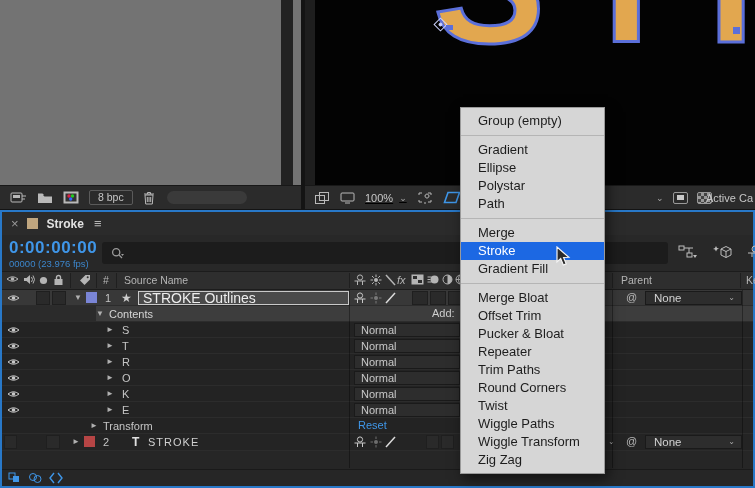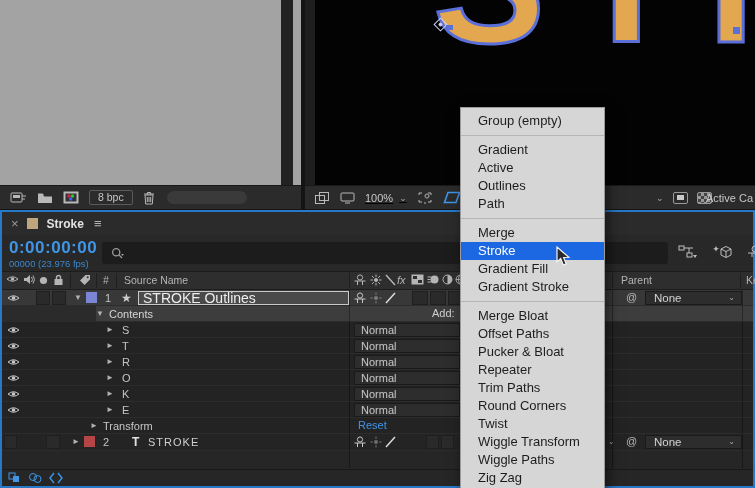--- a/index.html
+++ b/index.html
@@ -1,21 +1,21 @@
 <!DOCTYPE html>
 <html><head>
 <meta charset="utf-8">
 <style>
   html,body{margin:0;padding:0;background:#000;}
   #app{position:relative;width:755px;height:488px;background:#141414;overflow:hidden;
        font-family:"Liberation Sans",sans-serif;-webkit-font-smoothing:antialiased;}
   #app *{box-sizing:border-box;}
 
   
-  .project-panel{position:absolute;left:0;top:0;width:301px;height:209px;background:#a3a3a3;}
+  .project-panel{position:absolute;left:0;top:0;width:301px;height:209px;background:#737373;}
   .project-scrollcol{position:absolute;right:8px;top:0;width:12px;height:185px;background:#222;}
   .panel-bottombar{position:absolute;left:0;bottom:0;width:100%;height:24px;background:#2b2b2b;
        border-top:1px solid #181818;display:flex;align-items:center;}
   .pb-icon{margin-left:10px;display:inline-flex;align-items:center;color:#b9b9b9;}
   .bitdepth{margin-left:10px;height:15px;line-height:13px;padding:0 8px;border:1px solid #5a5a5a;
        border-radius:2px;color:#c7c7c7;font-size:10.5px;}
   .scrollpill{margin-left:12px;width:80px;height:13px;border-radius:7px;background:#3a3a3a;}
 
   .comp-panel{position:absolute;left:305px;top:0;width:450px;height:209px;background:#1e1e1e;}
   .viewer{position:absolute;left:10px;top:0;right:0;height:185px;background:#030303;overflow:hidden;}
@@ -494,38 +494,37 @@
             </svg>
         </span>
       </div>
     </div>
   </div>
 
   <div class="ctx-menu" id="ctx-menu">
       <div class="mi">Group (empty)</div>
       <div class="msep"></div>
       <div class="mi">Gradient</div>
-      <div class="mi">Active</div>
-      <div class="mi">Outlines</div>
+      <div class="mi">Ellipse</div>
+      <div class="mi">Polystar</div>
       <div class="mi">Path</div>
       <div class="msep"></div>
       <div class="mi">Merge</div>
       <div class="mi selected">Stroke</div>
       <div class="mi">Gradient Fill</div>
-      <div class="mi">Gradient Stroke</div>
       <div class="msep"></div>
       <div class="mi">Merge Bloat</div>
-      <div class="mi">Offset Paths</div>
+      <div class="mi">Offset Trim</div>
       <div class="mi">Pucker &amp; Bloat</div>
       <div class="mi">Repeater</div>
       <div class="mi">Trim Paths</div>
       <div class="mi">Round Corners</div>
       <div class="mi">Twist</div>
+      <div class="mi">Wiggle Paths</div>
       <div class="mi">Wiggle Transform</div>
-      <div class="mi">Wiggle Paths</div>
       <div class="mi">Zig Zag</div>
     </div>
 
   <span class="cursor">
     <svg width="15" height="21" viewBox="0 0 15 21">
         <path d="M1 1 L1 16 L4.7 12.6 L7.3 19 L10.2 17.8 L7.6 11.5 L12.8 11.3 Z" fill="#2b2b2b" stroke="#f5f5f5" stroke-width="1.2"></path>
       </svg>
   </span>
 </div>
 

